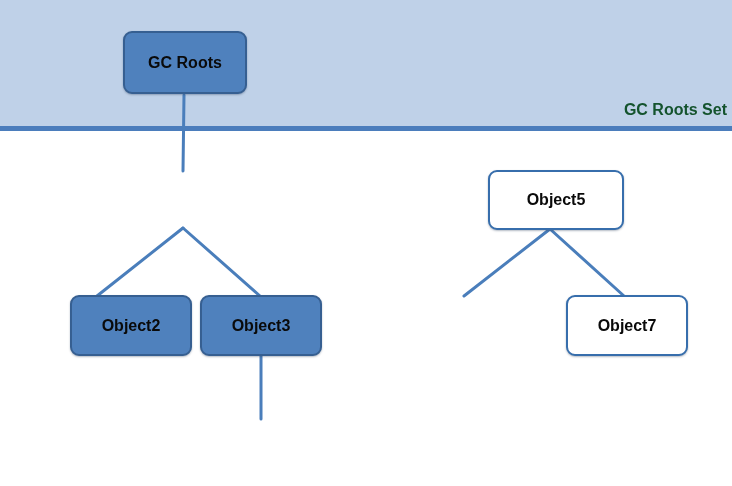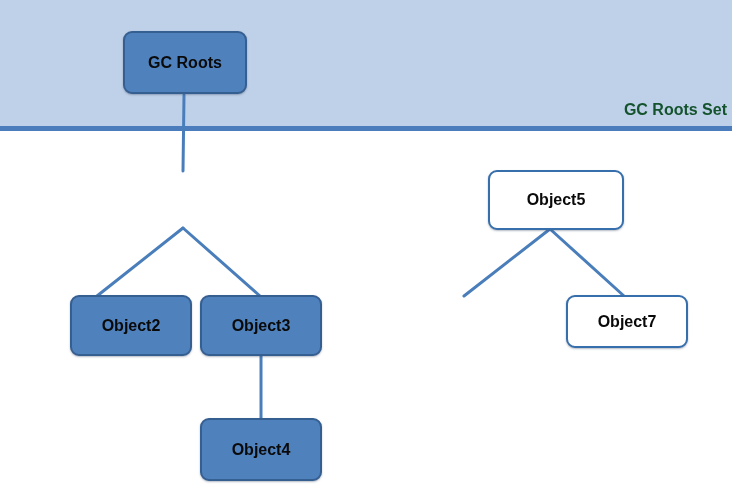--- a/index.html
+++ b/index.html
@@ -80,21 +80,21 @@
     background: #ffffff;
     border: 2px solid #376eac;
   }
   #n-gc-roots { left: 123px; top: 31px;  width: 124px; height: 63px; }
   #n-object1  { left: 122px; top: 170px; width: 121px; height: 59px; }
   #n-object2  { left: 36px;  top: 295px; width: 122px; height: 61px; margin-left: 34px; }
   #n-object3  { left: 200px; top: 295px; width: 122px; height: 61px; }
   #n-object4  { left: 200px; top: 418px; width: 122px; height: 63px; }
   #n-object5  { left: 488px; top: 170px; width: 136px; height: 60px; }
   #n-object6  { left: 401px; top: 295px; width: 123px; height: 61px; }
-  #n-object7  { left: 566px; top: 295px; width: 122px; height: 53px; }
+  #n-object7  { left: 566px; top: 295px; width: 122px; height: 61px; }
 </style>
 </head>
 <body>
 
 <div class="stage">
 
   <div class="band"></div>
   <div class="divider"></div>
 
   <span class="band-label">GC Roots Set</span>
@@ -108,20 +108,19 @@
     <line x1="550" y1="229" x2="624" y2="296"></line>
   </svg>
 
   <div class="node filled" id="n-gc-roots">GC Roots</div>
 
 
   <div class="node filled" id="n-object2">Object2</div>
 
   <div class="node filled" id="n-object3">Object3</div>
 
-  <div class="node filled" id="n-object4">Object4</div>
 
   <div class="node outline" id="n-object5">Object5</div>
 
 
   <div class="node outline" id="n-object7">Object7</div>
 
 </div>
 
 </body></html>

